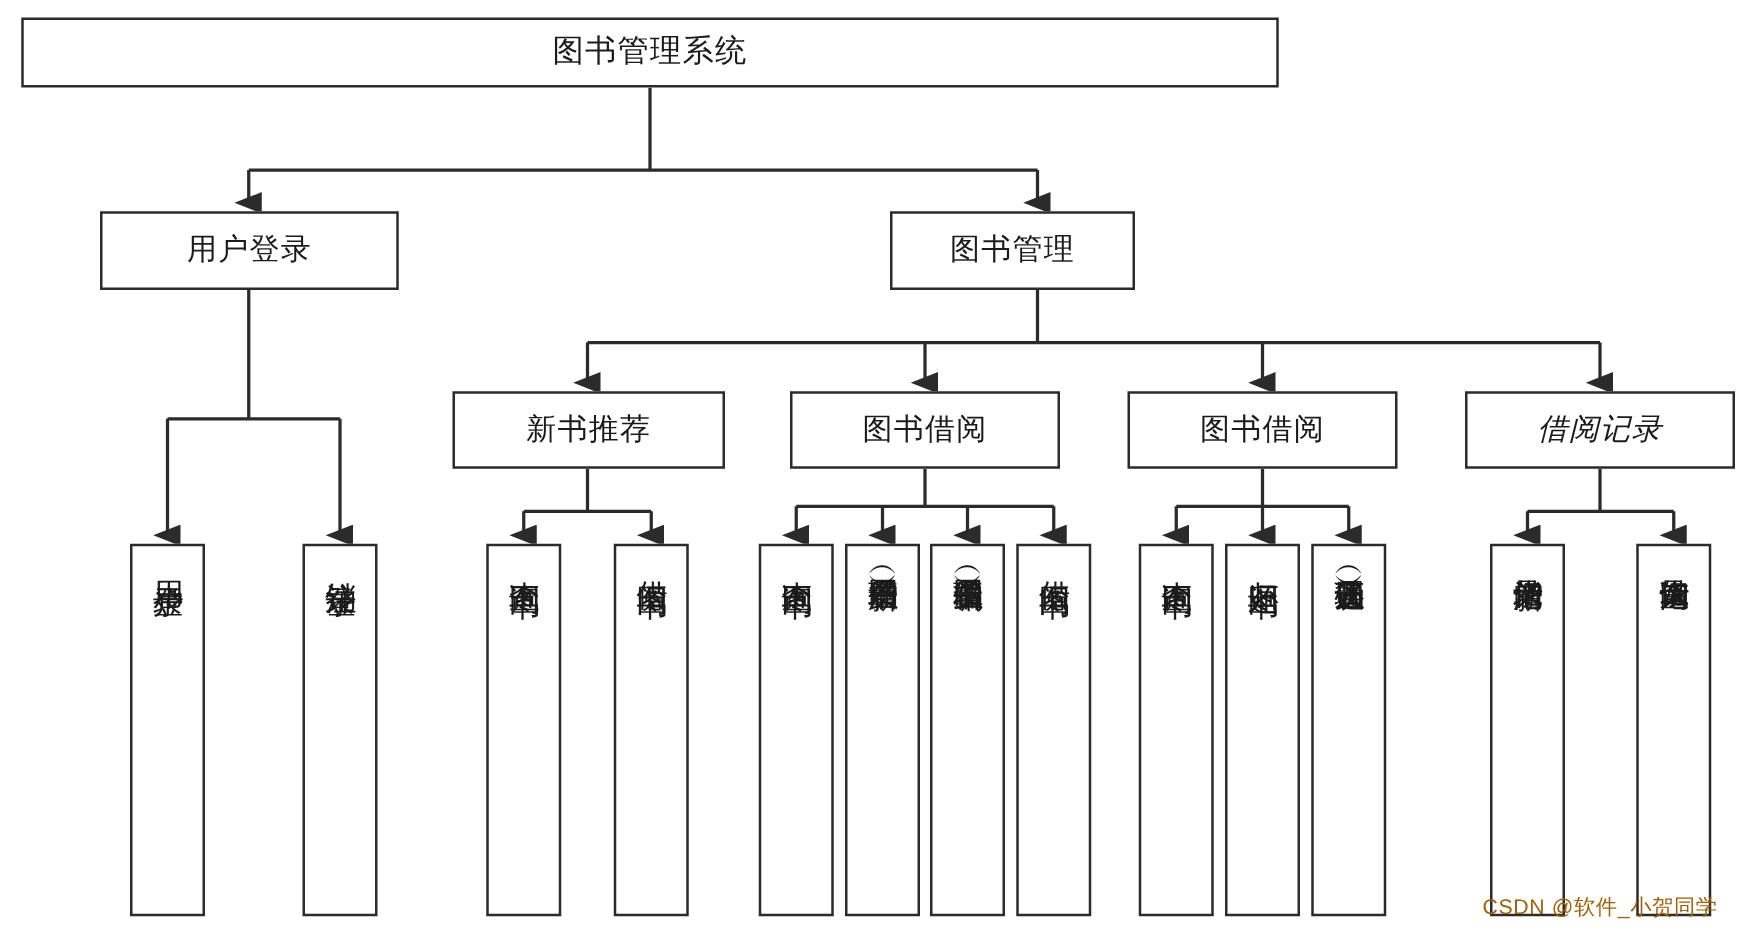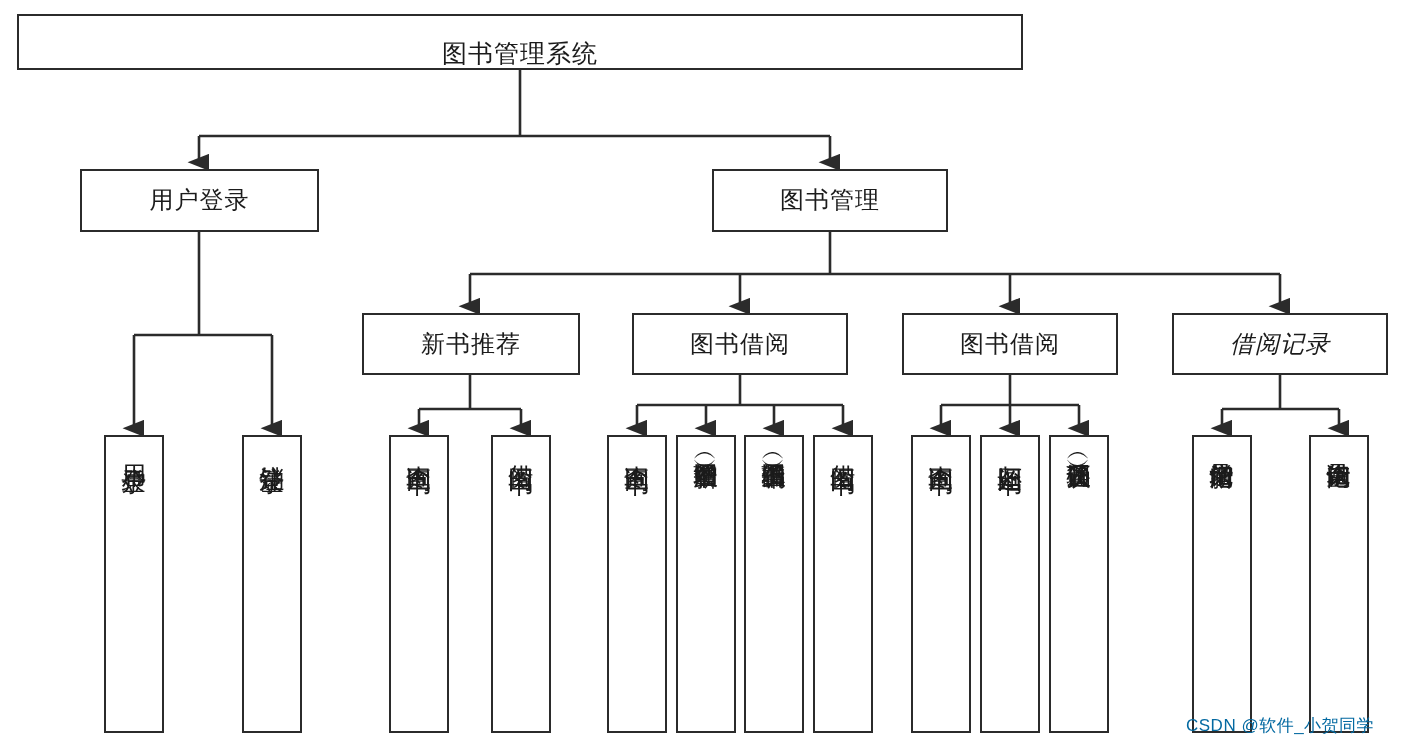--- a/index.html
+++ b/index.html
@@ -66,21 +66,21 @@
   }
   .node-v.tall .node-label {
     font-size: 24px;
     letter-spacing: 0px;
   }
   .watermark {
     position: absolute;
     left: 1186px;
     top: 714px;
     font-size: 17px;
-    color: #0369a1;
+    color: #a16207;
     letter-spacing: 0.5px;
     white-space: nowrap;
     font-family: "Liberation Sans", "DejaVu Sans", sans-serif;
   }
 </style>
 </head>
 <body>
 
 <div id="diagram-root">
 
@@ -127,28 +127,28 @@
       <path d="M1010,405 L1010,428" marker-end="url(#arrowhead)"></path>
       <path d="M1079,405 L1079,428" marker-end="url(#arrowhead)"></path>
 
       <path d="M1280,375 L1280,409"></path>
       <path d="M1222,409 L1339,409"></path>
       <path d="M1222,409 L1222,428" marker-end="url(#arrowhead)"></path>
       <path d="M1339,409 L1339,428" marker-end="url(#arrowhead)"></path>
     </g>
   </svg>
 
-  <div class="node node-h node-root" style="left:17px; top:14px; width:1006px; height:56px;align-items:flex-end;">
+  <div class="node node-h node-root" style="left:17px; top:14px; width:1006px; height:56px;">
     <span class="node-label">图书管理系统</span>
   </div>
 
   <div class="node node-h" style="left:80px; top:169px; width:239px; height:63px;">
     <span class="node-label">用户登录</span>
   </div>
-  <div class="node node-h" style="left:712px; top:169px; width:236px; height:63px;">
+  <div class="node node-h" style="left:712px; top:169px; width:196px; height:63px;">
     <span class="node-label">图书管理</span>
   </div>
 
   <div class="node node-h" style="left:362px; top:313px; width:218px; height:62px;">
     <span class="node-label">新书推荐</span>
   </div>
   <div class="node node-h" style="left:632px; top:313px; width:216px; height:62px;">
     <span class="node-label">图书借阅</span>
   </div>
   <div class="node node-h" style="left:902px; top:313px; width:216px; height:62px;">

